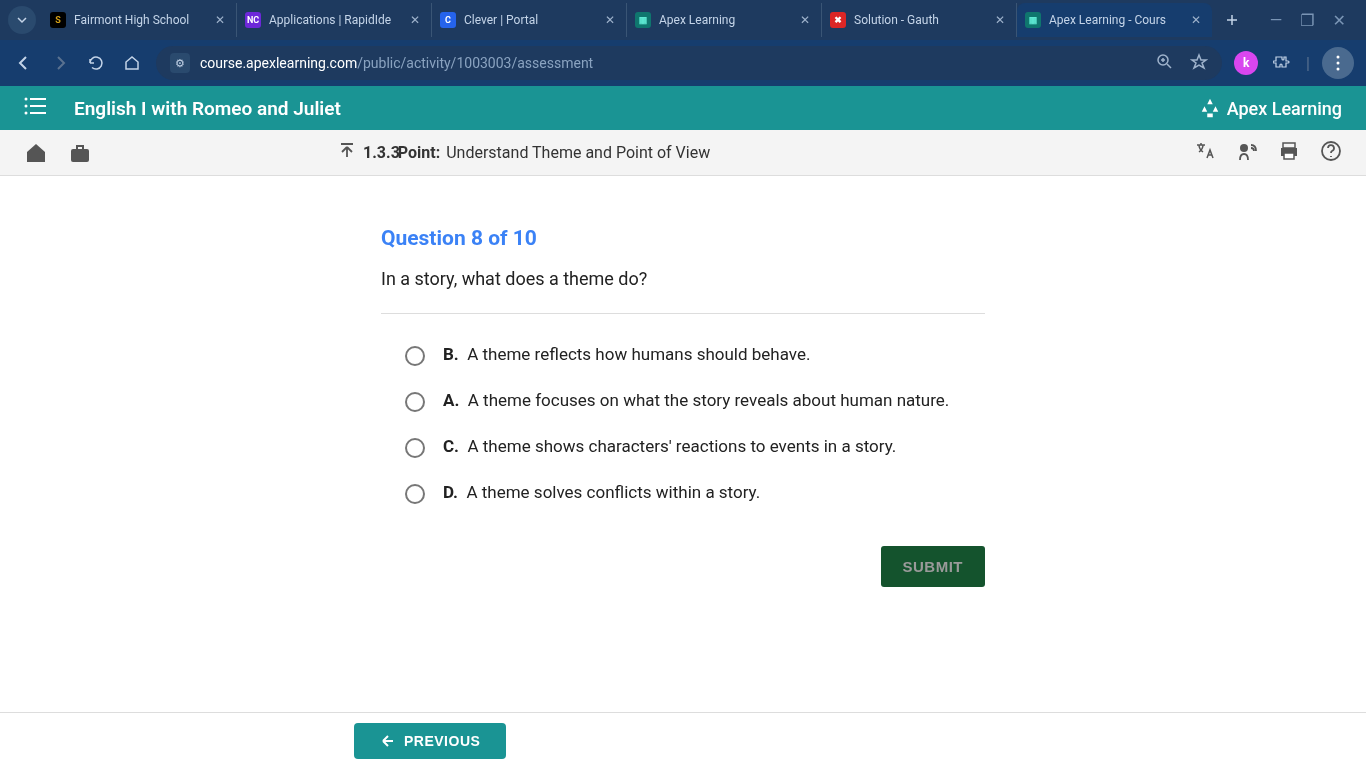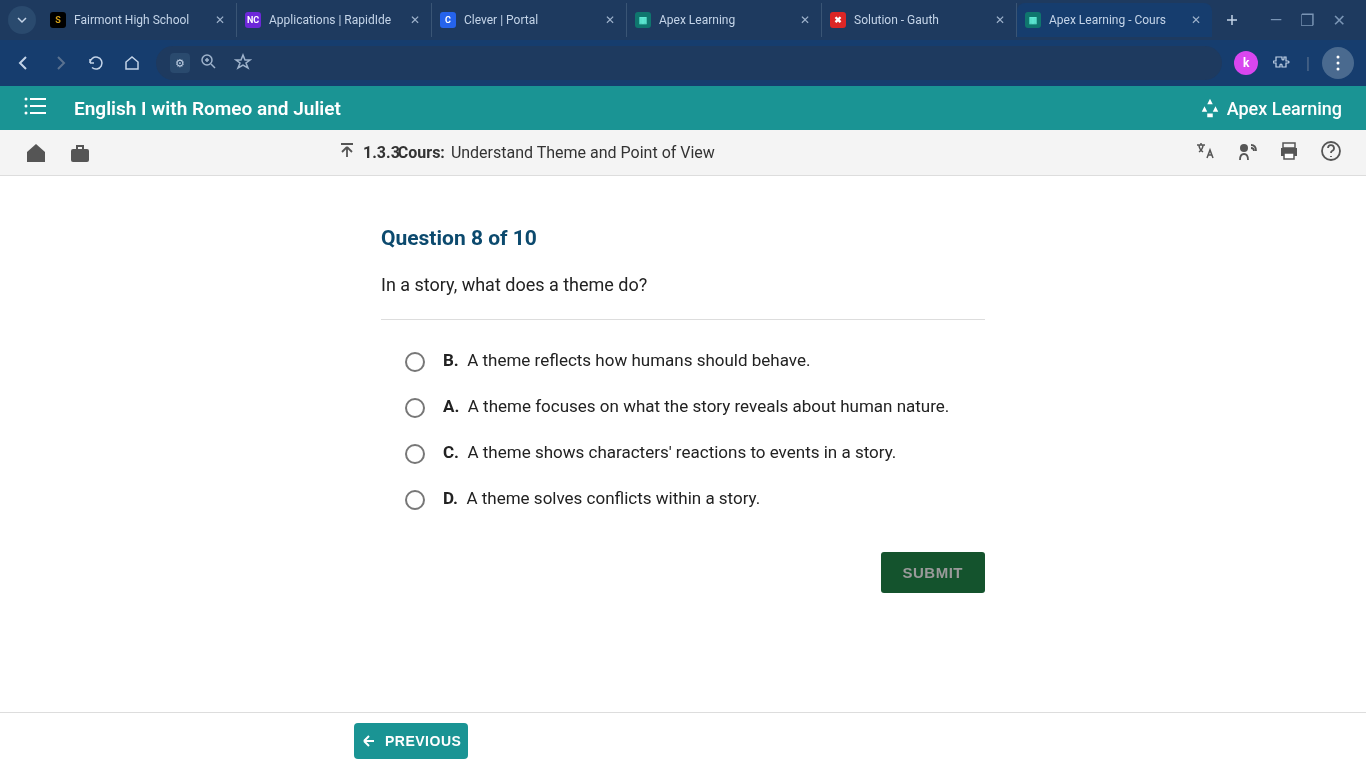--- a/index.html
+++ b/index.html
@@ -45,33 +45,33 @@
     .up-icon { color: #555; cursor: pointer; }
     .quiz-id { font-weight: 700; font-size: 16px; color: #333; }
     .quiz-label { font-weight: 700; font-size: 16px; color: #333; margin-left: -8px; }
     .quiz-title { font-size: 16px; color: #333; }
     .sub-icons-right { margin-left: auto; display: flex; gap: 20px; color: #555; }
     .sub-icons-right > * { cursor: pointer; }
     
     
     .content { padding: 50px 0 0 0; display: flex; justify-content: center; }
     .quiz-container { width: 604px; }
-    .question-number { font-size: 21px; font-weight: 700; color: #0c4a6e; margin-bottom: 24px; }
+    .question-number { font-size: 21px; font-weight: 700; color: #3b82f6; margin-bottom: 18px; }
     .question-text { font-size: 18px; color: #222; margin-bottom: 24px; }
     .divider { height: 1px; background: #ddd; margin-bottom: 30px; }
     .option { display: flex; align-items: flex-start; gap: 18px; margin-bottom: 24px; padding-left: 24px; cursor: pointer; }
     .radio { width: 20px; height: 20px; border: 2px solid #777; border-radius: 50%; flex-shrink: 0; margin-top: 2px; }
     .option-text { font-size: 17px; color: #222; }
     .option-letter { font-weight: 700; }
     .submit-row { display: flex; justify-content: flex-end; margin-top: 42px; }
     .submit-btn { background: #14532d; color: #9a9a9a; border: none; padding: 12px 22px; font-size: 15px; font-weight: 700; border-radius: 3px; cursor: pointer; letter-spacing: 0.5px; }
     
     
     .footer { position: fixed; bottom: 0; left: 0; right: 0; height: 56px; background: #fff; border-top: 1px solid #ddd; display: flex; align-items: center; padding: 0 354px; }
-    .prev-btn { background: #1a9494; color: #fff; border: none; padding: 10px 7px; font-size: 14px; font-weight: 600; border-radius: 4px; cursor: pointer; display: flex; align-items: flex-end; gap: 8px; letter-spacing: 0.5px; }
+    .prev-btn { background: #1a9494; color: #fff; border: none; padding: 10px 26px; font-size: 14px; font-weight: 600; border-radius: 4px; cursor: pointer; display: flex; align-items: flex-end; gap: 8px; letter-spacing: 0.5px; }
   </style>
 </head>
 <body>
 
 <div class="browser-chrome">
   <div class="tab-bar">
     <div class="tab-dropdown">
       <svg width="12" height="12" viewBox="0 0 12 12">
           <path d="M2 4l4 4 4-4" stroke="currentColor" stroke-width="1.5" fill="none"></path>
         </svg>
@@ -136,20 +136,24 @@
           <path d="M3 9a6 6 0 1 1 2 4.5M3 9V5M3 9h4" stroke="currentColor" stroke-width="1.5" fill="none"></path>
         </svg>
     </div>
     <div class="nav-btn">
       <svg width="18" height="18" viewBox="0 0 18 18">
           <path d="M3 8l6-5 6 5v7H3z" stroke="currentColor" stroke-width="1.5" fill="none"></path>
         </svg>
     </div>
     <div class="url-bar">
       <span class="url-site-icon">⚙</span>
+      <span class="url-text">
+        <span class="url-domain">course.apexlearning.com</span>
+          <span class="url-path">/public/activity/1003003/assessment</span>
+      </span>
       <div class="url-actions">
         <span><svg width="18" height="18" viewBox="0 0 18 18">
               <circle cx="7" cy="7" r="5" stroke="currentColor" stroke-width="1.5" fill="none"></circle>
               <path d="M11 11l4 4M5 7h4M7 5v4" stroke="currentColor" stroke-width="1.5"></path>
             </svg></span>
         <span><svg width="18" height="18" viewBox="0 0 18 18">
               <path d="M9 2l2 5h5l-4 3 2 5-5-3-5 3 2-5-4-3h5z" stroke="currentColor" stroke-width="1.5" fill="none"></path>
             </svg></span>
       </div>
     </div>
@@ -200,21 +204,21 @@
         <path d="M9 7V4h6v3" stroke="#555" stroke-width="2" fill="none"></path>
       </svg>
   </div>
   <div class="quiz-nav">
     <span class="up-icon">
       <svg width="20" height="20" viewBox="0 0 20 20">
           <path d="M10 16V6M10 6l-5 5M10 6l5 5M4 3h12" stroke="#555" stroke-width="1.8" fill="none"></path>
         </svg>
     </span>
     <span class="quiz-id">1.3.3</span>
-    <span class="quiz-label">Cours:</span>
+    <span class="quiz-label">Point:</span>
     <span class="quiz-title">Understand Theme and Point of View</span>
   </div>
   <div class="sub-icons-right">
     <span><svg width="22" height="22" viewBox="0 0 22 22">
           <path d="M3 5h8M7 3v2M5 5c0 4 4 7 4 7M9 5c0 4-4 7-4 7M13 18l3-8 3 8M14 15h4" stroke="#555" stroke-width="1.5" fill="none"></path>
         </svg></span>
     <span><svg width="22" height="22" viewBox="0 0 22 22">
           <circle cx="8" cy="8" r="4" fill="#555"></circle>
           <path d="M4 20c0-4 2-6 4-6s4 2 4 6M15 8c2 0 3 1 3 3M15 5c4 0 5 3 5 6" stroke="#555" stroke-width="1.8" fill="none"></path>
         </svg></span>

